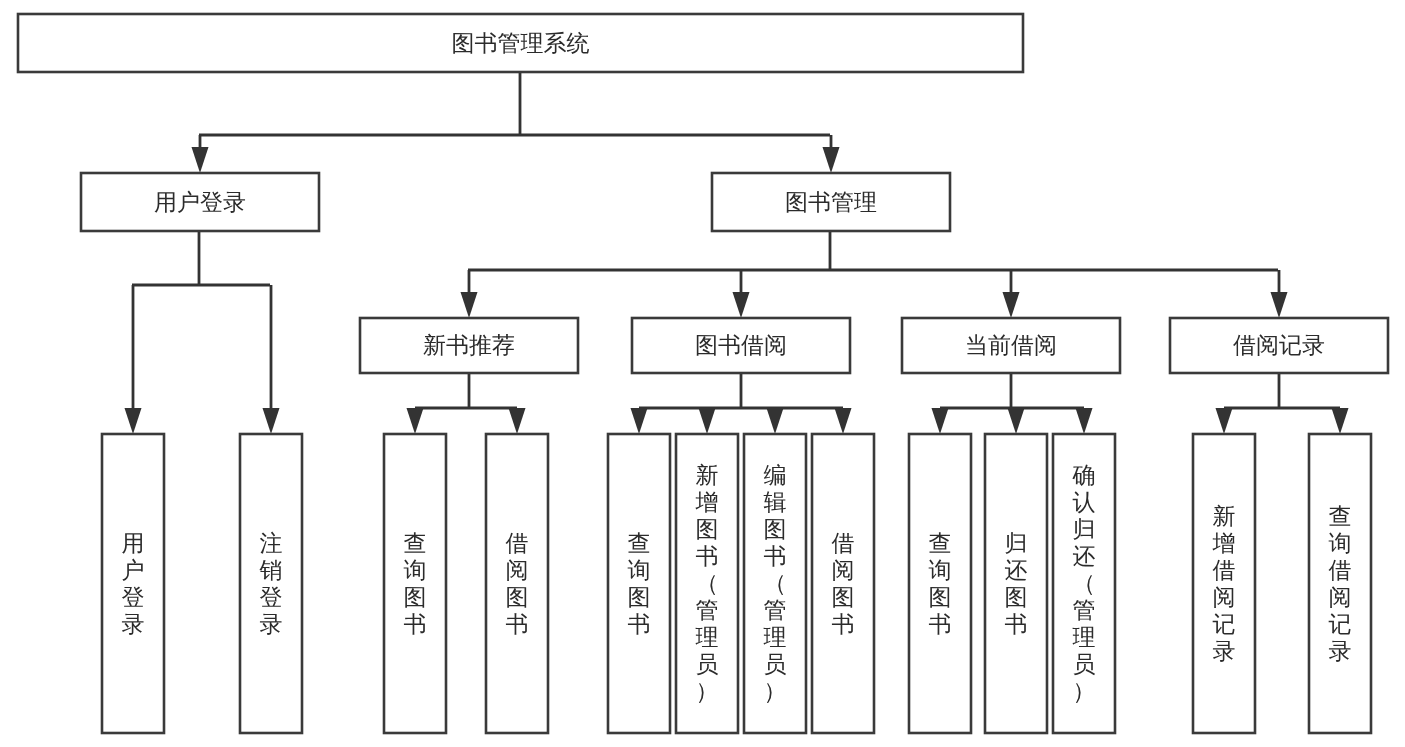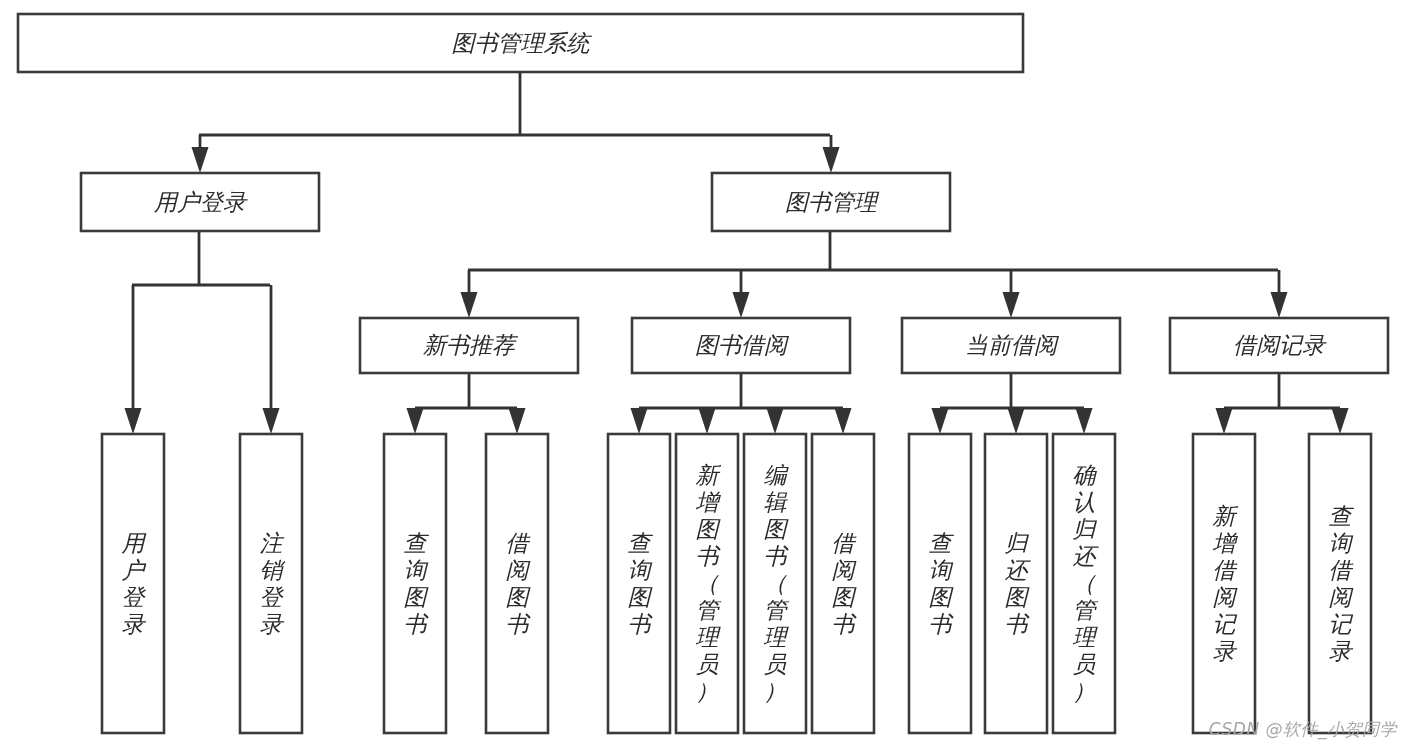--- a/index.html
+++ b/index.html
@@ -9,21 +9,20 @@
   }
   body {
     font-family: "DejaVu Sans", "Liberation Sans", sans-serif;
   }
   #diagram-root {
     position: relative;
     width: 1405px;
     height: 747px;
     background: #ffffff;
     overflow: hidden;
-    font-style: italic;
   }
   svg#tree-svg {
     position: absolute;
     top: 0;
     left: 0;
     width: 1405px;
     height: 747px;
   }
   .node-box {
     fill: #ffffff;
@@ -246,15 +245,14 @@
           <rect x="1193" y="434" width="62" height="299" class="node-box"></rect>
           <text x="1224" class="node-label-vert" font-size="23"><tspan x="1224" y="523.56">新</tspan><tspan x="1224" y="550.56">增</tspan><tspan x="1224" y="577.56">借</tspan><tspan x="1224" y="604.56">阅</tspan><tspan x="1224" y="631.56">记</tspan><tspan x="1224" y="658.56">录</tspan></text>
         </g>
         <g>
           <rect x="1309" y="434" width="62" height="299" class="node-box"></rect>
           <text x="1340" class="node-label-vert" font-size="23"><tspan x="1340" y="523.56">查</tspan><tspan x="1340" y="550.56">询</tspan><tspan x="1340" y="577.56">借</tspan><tspan x="1340" y="604.56">阅</tspan><tspan x="1340" y="631.56">记</tspan><tspan x="1340" y="658.56">录</tspan></text>
         </g>
       </g>
   </svg>
 
-  <div class="watermark">CSDN @软件_小贺同学</div>
 
 </div>
 
 </body></html>

